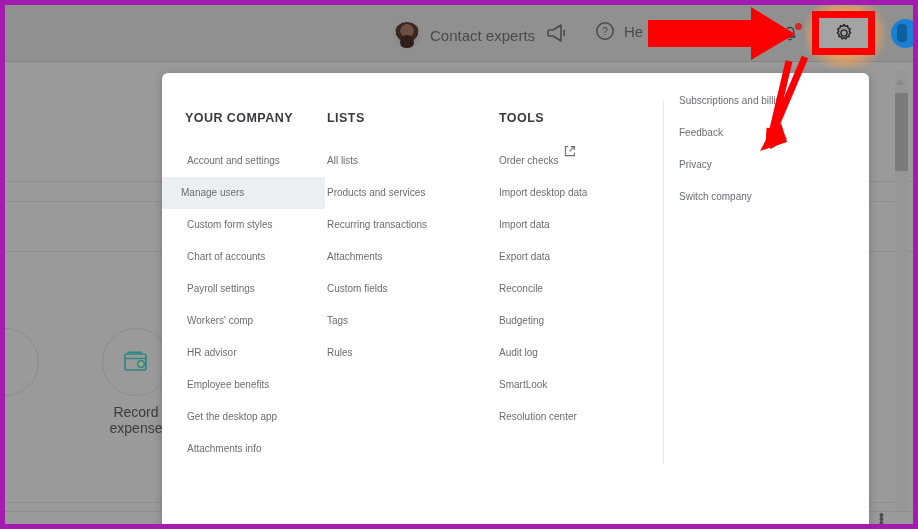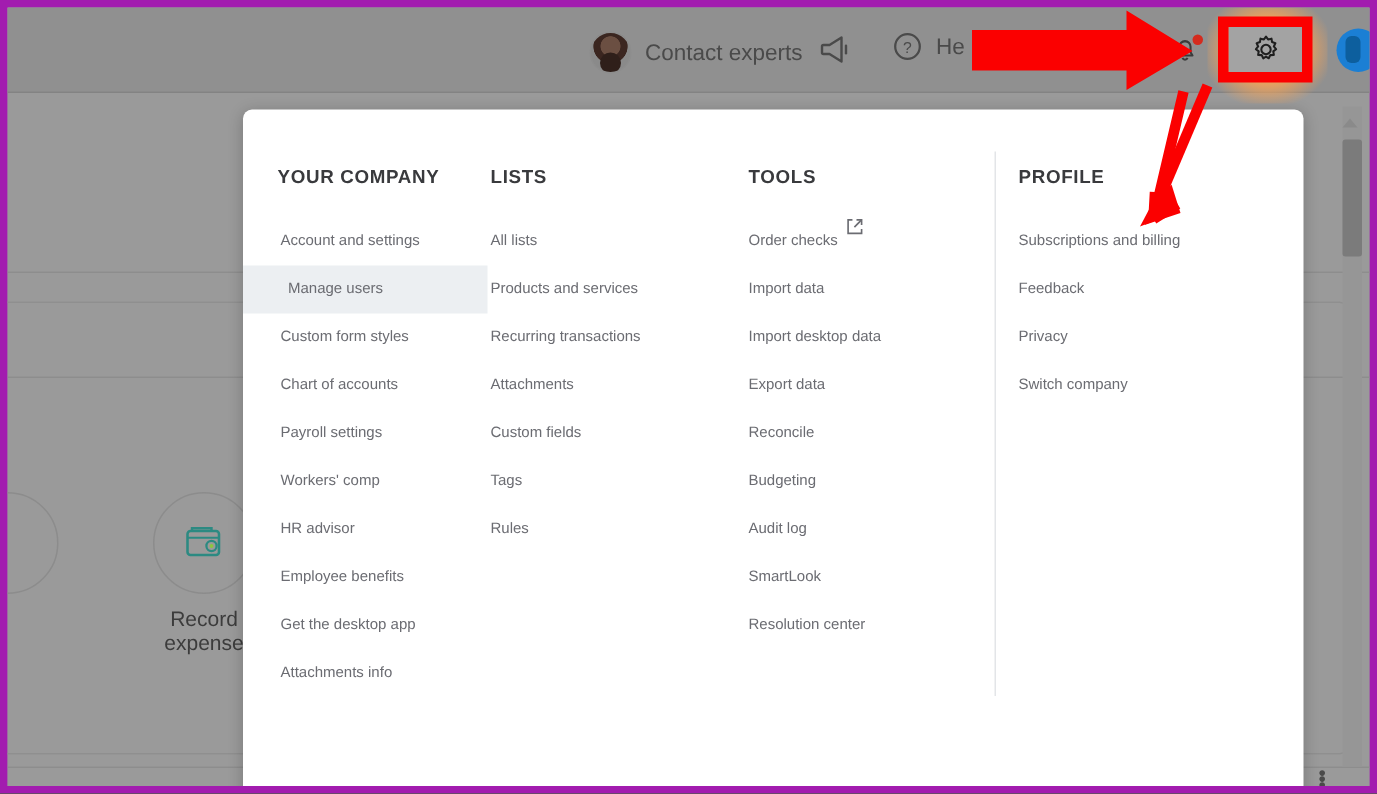--- a/index.html
+++ b/index.html
@@ -227,21 +227,21 @@
     height: 32px;
     white-space: nowrap;
     display: flex;
     gap: 6px;
   }
   .col-1 .menu-item { padding-left: 2px; }
   .menu-item.first { margin-top: 12px; }
   .menu-item.highlight {
     background: #eceff2;
     margin-left: -23px;
-    padding-left: 30px;
+    padding-left: 19px;
     width: 163px;
     box-sizing: border-box;
   }
   .panel-vsep {
     position: absolute;
     left: 501px; top: 28px;
     width: 1px; height: 363px;
     background: #e3e5e8;
   }
   .panel-hsep {
@@ -422,47 +422,46 @@
         <div class="col-title">TOOLS</div>
         <div class="menu-item first">
           <span>Order checks</span>
           <svg width="12" height="12" viewBox="0 0 12 12">
             <path d="M4.3 1.6H1.4v9h9V7.7" fill="none" stroke="#6b6c72" stroke-width="1.1"></path>
             <path d="M7 1.6h3.4V5" fill="none" stroke="#6b6c72" stroke-width="1.1"></path>
             <path d="M10.2 1.8L5.6 6.4" stroke="#6b6c72" stroke-width="1.1"></path>
           </svg>
         </div>
         <div class="menu-item">
+            <span>Import desktop data</span>
+          </div>
+        <div class="menu-item">
             <span>Import data</span>
           </div>
         <div class="menu-item">
-            <span>Import desktop data</span>
-          </div>
-        <div class="menu-item">
             <span>Export data</span>
           </div>
         <div class="menu-item">
             <span>Reconcile</span>
           </div>
         <div class="menu-item">
             <span>Budgeting</span>
           </div>
         <div class="menu-item">
             <span>Audit log</span>
           </div>
         <div class="menu-item">
             <span>SmartLook</span>
           </div>
         <div class="menu-item">
             <span>Resolution center</span>
           </div>
       </div>
 
       <div class="col col-4">
-        <div class="col-title">PROFILE</div>
         <div class="menu-item first">
             <span>Subscriptions and billing</span>
           </div>
         <div class="menu-item">
             <span>Feedback</span>
           </div>
         <div class="menu-item">
             <span>Privacy</span>
           </div>
         <div class="menu-item">

